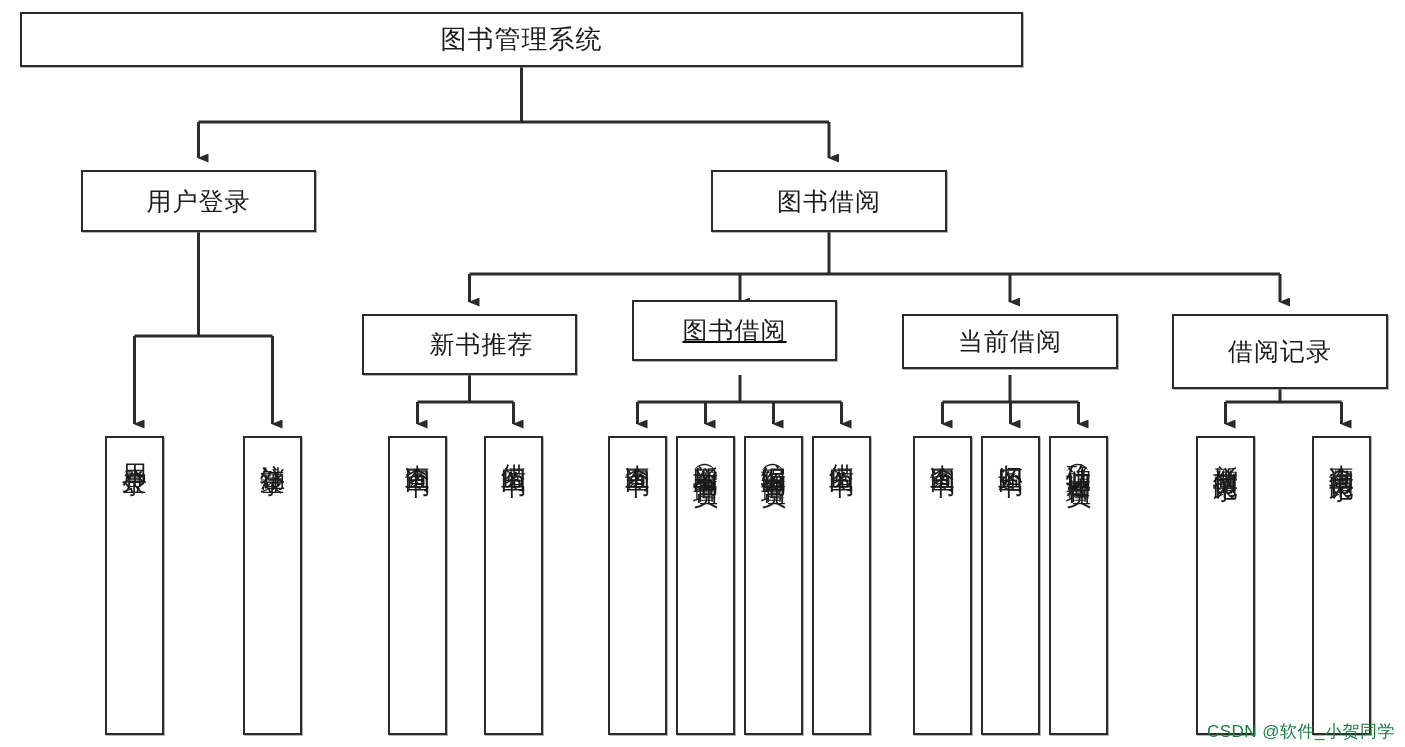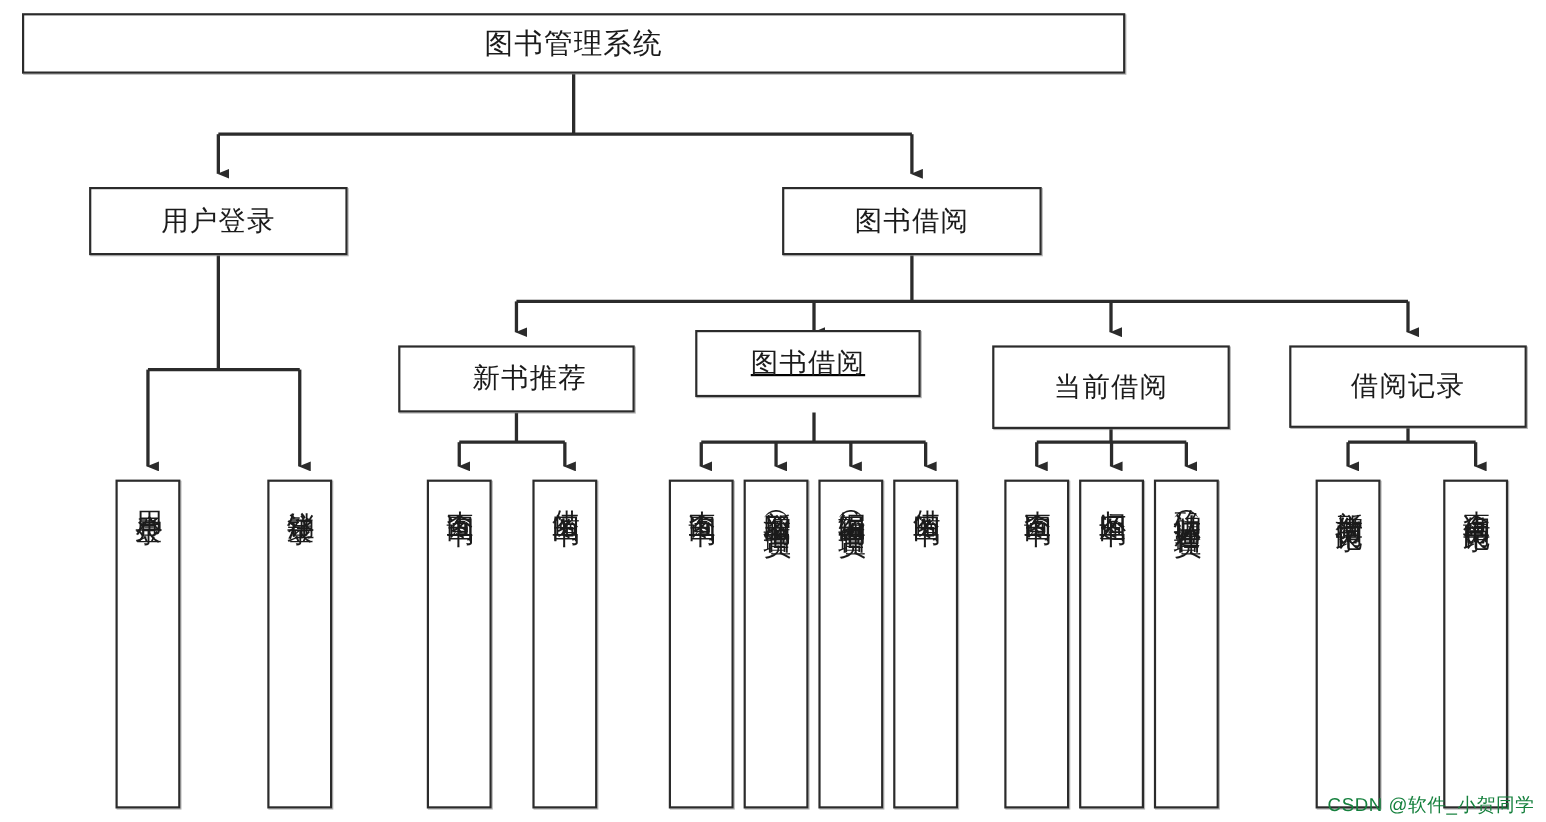--- a/index.html
+++ b/index.html
@@ -111,21 +111,21 @@
     </div>
     <div class="node-box level2" style="left: 711px; top: 170px; width: 236px; height: 62px;">
       <span class="node-label">图书借阅</span>
     </div>
     <div class="node-box level3" style="left: 362px; top: 314px; width: 215px; height: 61px; padding-left: 24px;">
       <span class="node-label">新书推荐</span>
     </div>
     <div class="node-box level3" style="left: 632px; top: 300px; width: 205px; height: 61px; text-decoration: underline;">
       <span class="node-label">图书借阅</span>
     </div>
-    <div class="node-box level3" style="left: 902px; top: 314px; width: 216px; height: 76px;">
+    <div class="node-box level3" style="left: 902px; top: 314px; width: 216px; height: 55px;">
       <span class="node-label">当前借阅</span>
     </div>
     <div class="node-box level3" style="left: 1172px; top: 314px; width: 216px; height: 75px;">
       <span class="node-label">借阅记录</span>
     </div>
     <div class="node-box leaf" style="left: 105px; top: 436px; width: 59px; height: 299px;">
       <span class="node-label">用户登录</span>
     </div>
     <div class="node-box leaf" style="left: 243px; top: 436px; width: 59px; height: 299px;">
       <span class="node-label">注销登录</span>

